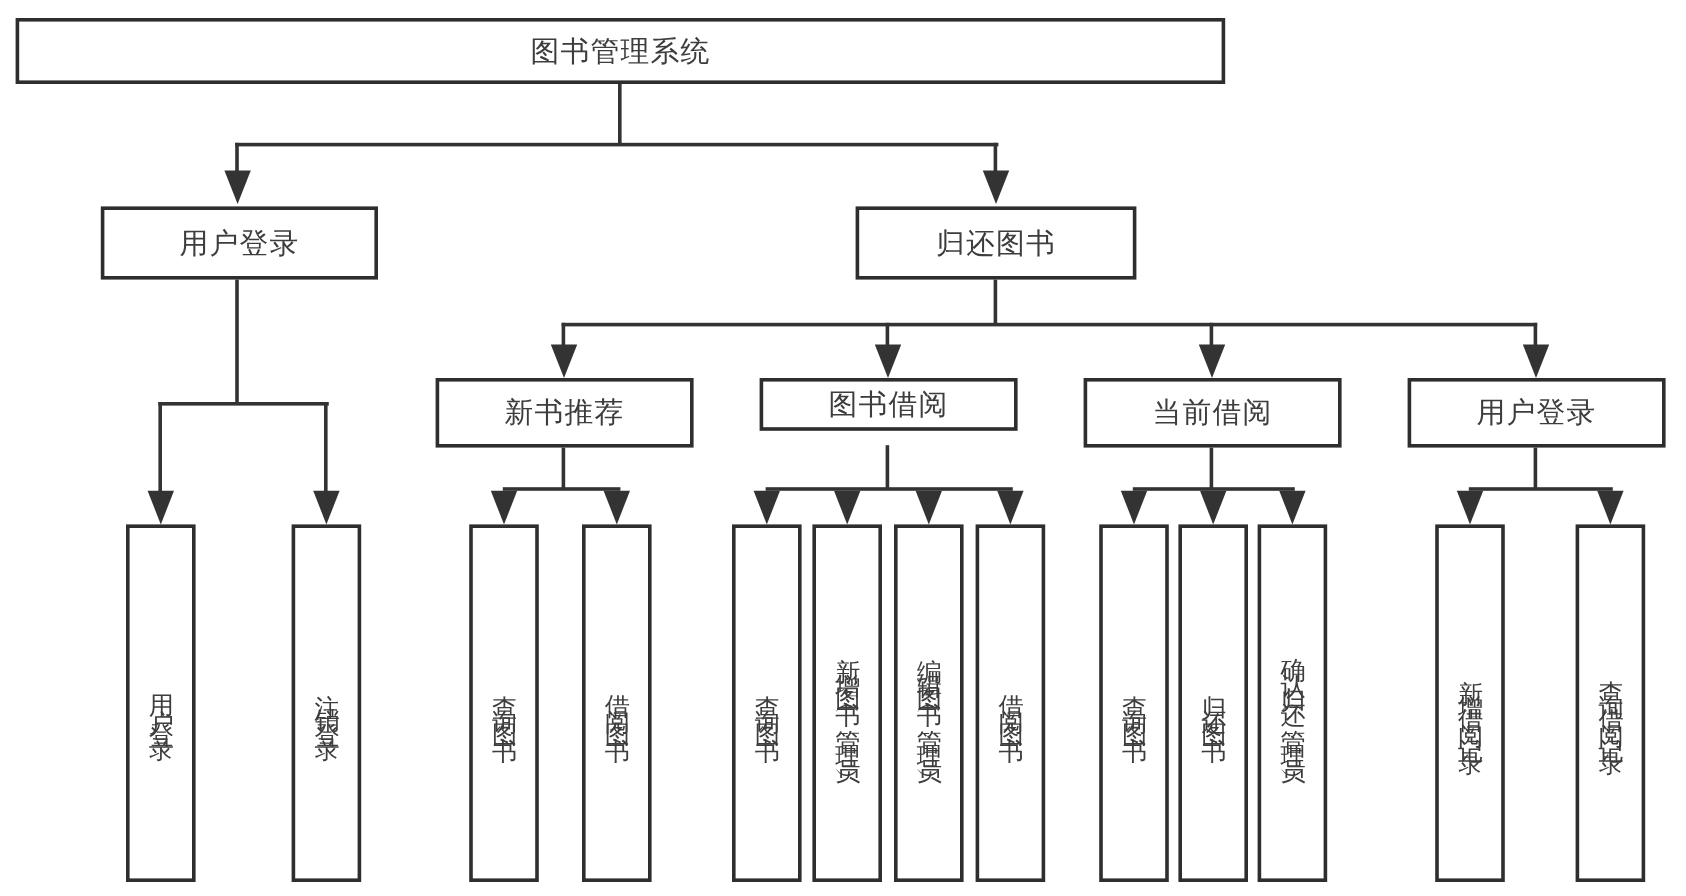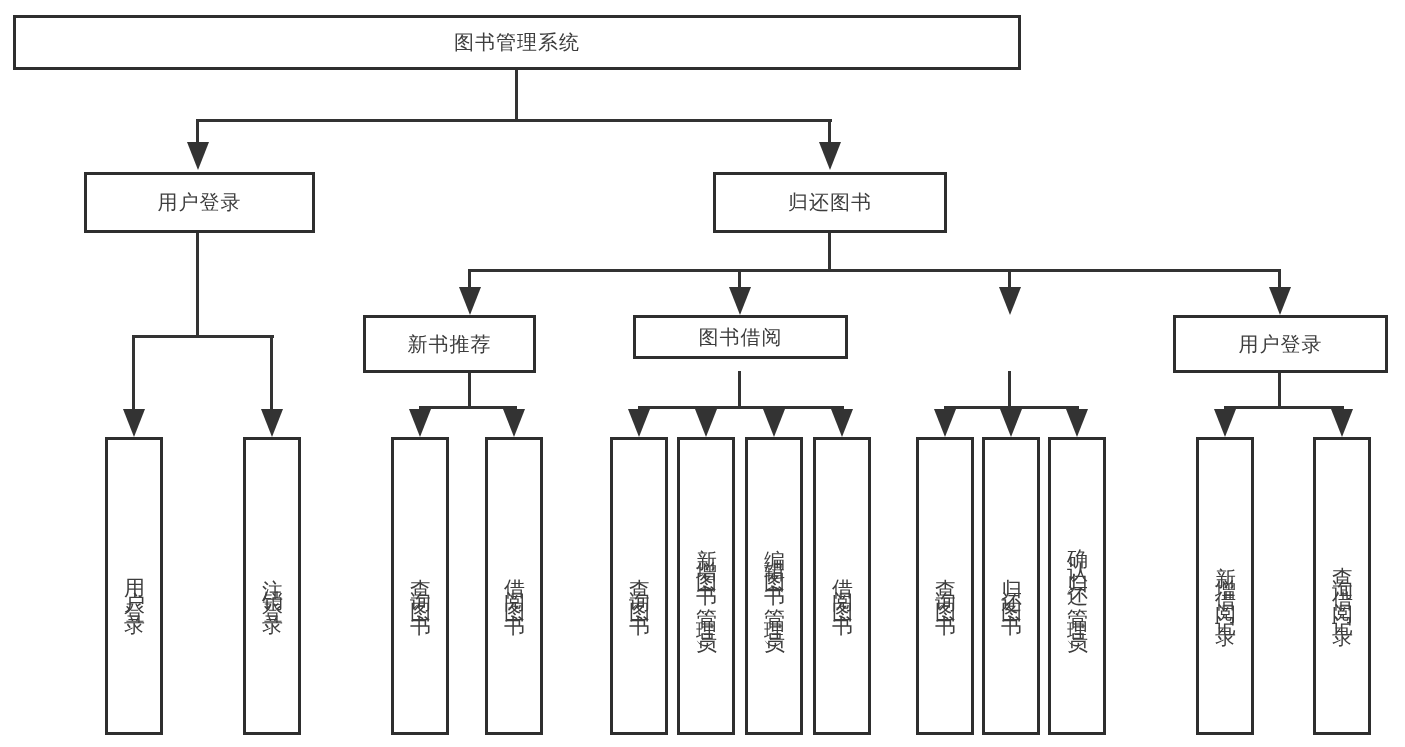--- a/index.html
+++ b/index.html
@@ -16,21 +16,21 @@
     position: relative;
     overflow: hidden;
     font-family: "DejaVu Sans", "Liberation Sans", sans-serif;
   }
   .canvas { position: absolute; inset: 0; }
   .box {
     position: absolute;
     background: var(--bg);
     border: 3px solid var(--border);
     display: flex; align-items: center; justify-content: center;
-    font-size: 20px; color: var(--text);
+    font-size: 24px; color: var(--text);
     letter-spacing: 1px;
     z-index: 2;
   }
   .vbox {
     position: absolute;
     top: 437px; width: 58px; height: 298px;
     background: var(--bg);
     border: 3px solid var(--border);
     display: flex; align-items: center; justify-content: center;
     z-index: 2;
@@ -96,25 +96,28 @@
   <div class="hline" style="left:468px;top:269px;width:813px"></div>
   <div class="vline" style="left:468px;top:269px;height:20px"></div>
   <div class="vline" style="left:738px;top:269px;height:20px"></div>
   <div class="vline" style="left:1008px;top:269px;height:20px"></div>
   <div class="vline" style="left:1278px;top:269px;height:20px"></div>
   <div class="arrow" style="left:459px;top:287px"></div>
   <div class="arrow" style="left:729px;top:287px"></div>
   <div class="arrow" style="left:999px;top:287px"></div>
   <div class="arrow" style="left:1269px;top:287px"></div>
 
-  <div class="box" style="left:363px;top:315px;width:173px;height:58px">
+  <div class="box" style="left:363px;top:315px;width:215px;height:58px">
     <span>新书推荐</span>
   </div>
   <div class="box" style="left:633px;top:315px;width:215px;height:44px">
     <span>图书借阅</span>
+  </div>
+  <div class="box" style="left:903px;top:315px;width:215px;height:58px">
+    <span>当前借阅</span>
   </div>
   <div class="box" style="left:1173px;top:315px;width:215px;height:58px">
     <span>用户登录</span>
   </div>
 
   <div class="vline" style="left:468px;top:371px;height:37px"></div>
   <div class="hline" style="left:419px;top:406px;width:98px"></div>
   <div class="arrow" style="left:409px;top:409px"></div>
   <div class="arrow" style="left:503px;top:409px"></div>
 

